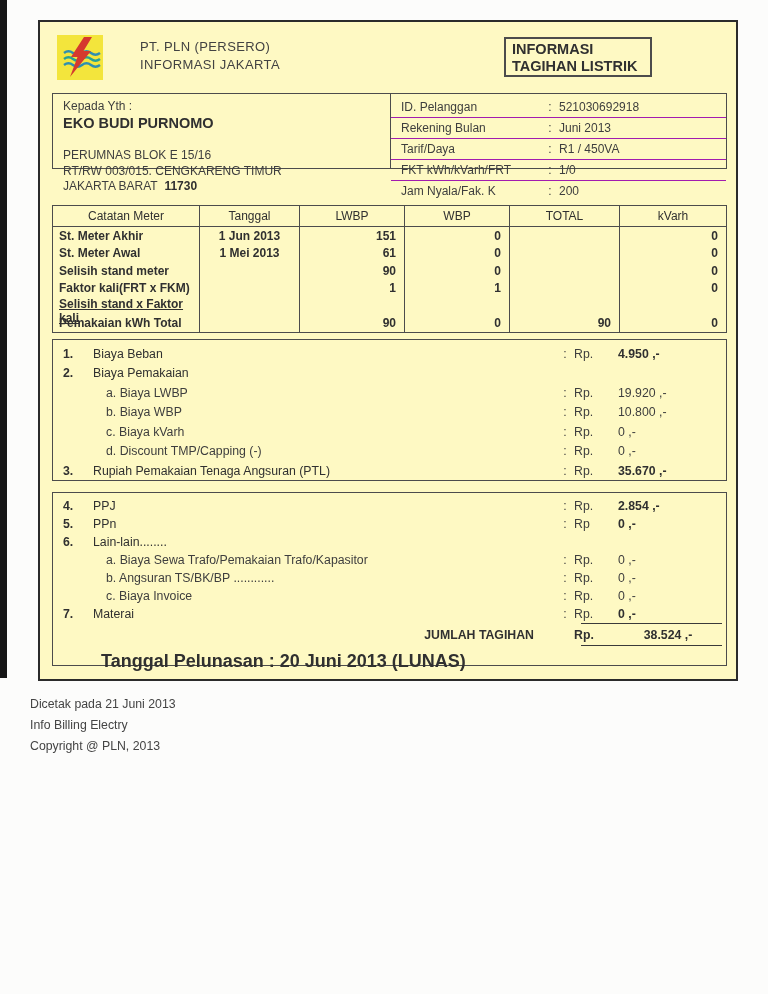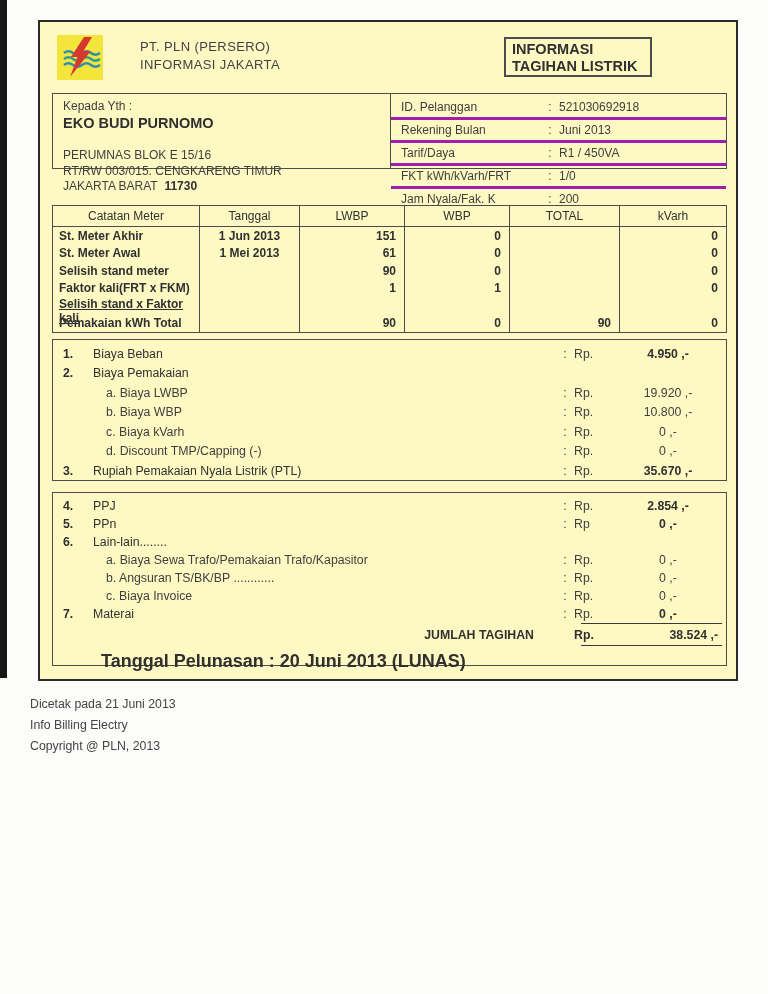--- a/index.html
+++ b/index.html
@@ -23,21 +23,21 @@
   .cust { position:absolute; left:12px; top:71px; width:675px; height:76px;
           border:1.5px solid #4c4c4c; box-sizing:border-box; display:flex; }
   .cust-left { width:337px; box-sizing:border-box; padding:5px 0 0 10px; }
   .salutation { font-size:12px; }
   .cust-name { font-size:14.5px; font-weight:bold; color:#303030; margin-top:2px; }
   .addr { font-size:12px; line-height:15.5px; margin-top:17px; }
   .postal { font-weight:bold; color:#303030; }
   .cust-right { flex:1; border-left:1.5px solid #4c4c4c; padding-top:3px; }
   .acct-row { display:grid; grid-template-columns:140px 18px 1fr; height:20px;
               align-items:center; padding-left:10px; font-size:12px; }
-  .acct-row.sep { border-bottom:3px solid #a21caf; }
+  .acct-row.sep { border-bottom:1px solid #a21caf; }
   .acct-row .colon { text-align:center; }
 
   
   .meter { position:absolute; left:12px; top:183px; width:675px; height:128px;
            border:1.5px solid #4c4c4c; box-sizing:border-box; font-size:12px; }
   .m-header, .m-row { display:grid; grid-template-columns:147px 100px 105px 105px 110px 1fr; }
   .m-header { height:20px; border-bottom:1.5px solid #4c4c4c; }
   .m-header > div { border-right:1px solid #4c4c4c; display:flex; align-items:center;
                     justify-content:center; font-weight:normal; color:#303030; }
   .m-header > div:last-child { border-right:none; }
@@ -53,33 +53,33 @@
   .chg { position:absolute; left:12px; width:675px; border:1.5px solid #4c4c4c;
          box-sizing:border-box; padding-top:4px; }
   .chg1 { top:317px; height:142px; }
   .chg2 { top:470px; height:174px; }
   .crow { display:grid; grid-template-columns:30px 1fr 18px 44px 100px;
           height:19.5px; align-items:center; padding:0 8px 0 10px; font-size:12.3px; }
   .chg2 .crow { height:18px; }
   .crow .cnum { font-weight:bold; color:#303030; }
   .crow.main .clabel { font-weight:normal; color:#303030; }
   .crow .ccolon { text-align:center; }
-  .crow .camt { text-align:center; }
+  .crow .camt { text-align:left; }
   .crow.main .camt { font-weight:bold; color:#303030; }
   .crow.sub .clabel { padding-left:13px; }
 
   .total-row { position:relative; display:grid; grid-template-columns:1fr 18px 44px 100px;
                height:23px; align-items:center; padding:0 8px 0 10px; font-size:12.3px;
                font-weight:bold; color:#303030; }
   .total-row::before, .total-row::after { content:""; position:absolute; left:528px; right:4px;
                border-top:1.5px solid #3a3a3a; }
   .total-row::before { top:0; }
   .total-row::after  { bottom:0; }
   .total-row .tlabel { text-align:right; padding-right:22px; }
-  .total-row .camt { text-align:right; }
+  .total-row .camt { text-align:center; }
 
   .payment-note { margin:5px 0 0 48px; font-size:18px; font-weight:bold; color:#303030; }
 
   
   .footer-line { position:absolute; left:30px; font-size:12.3px; color:#444444; }
   .f1 { top:697px; } .f2 { top:718px; } .f3 { top:739px; }
 </style>
 </head>
 <body>
 
@@ -241,21 +241,21 @@
       </div>
       <div class="crow sub">
         <span class="cnum"></span>
         <span class="clabel">d. Discount TMP/Capping (-)</span>
         <span class="ccolon">:</span>
         <span class="ccur">Rp.</span>
         <span class="camt">0 ,-</span>
       </div>
       <div class="crow main">
         <span class="cnum">3.</span>
-        <span class="clabel">Rupiah Pemakaian Nyala Listrik (PTL)</span>
+        <span class="clabel">Rupiah Pemakaian Tenaga Angsuran (PTL)</span>
         <span class="ccolon">:</span>
         <span class="ccur">Rp.</span>
         <span class="camt">35.670 ,-</span>
       </div>
     </div>
 
     <div class="chg chg2">
       <div class="crow main">
         <span class="cnum">4.</span>
         <span class="clabel">PPJ</span>

